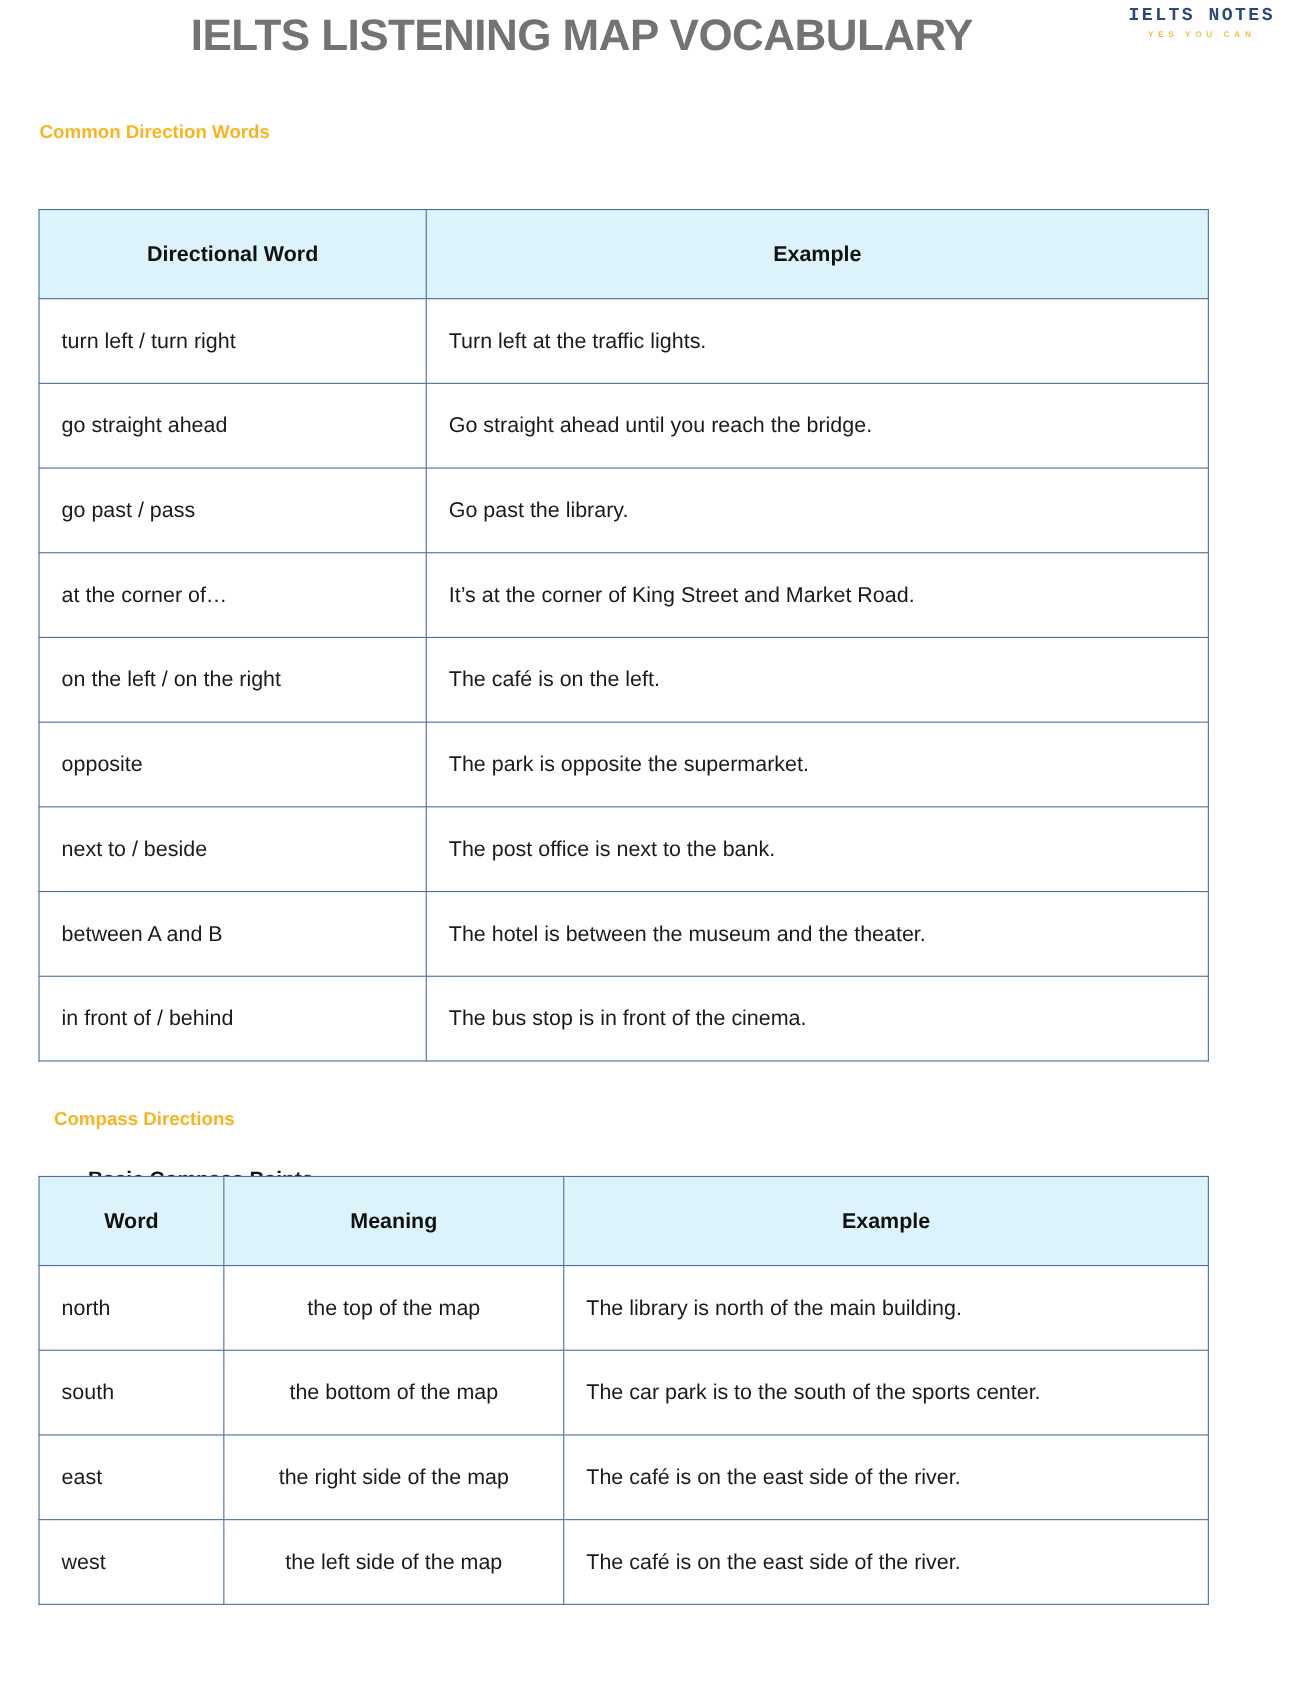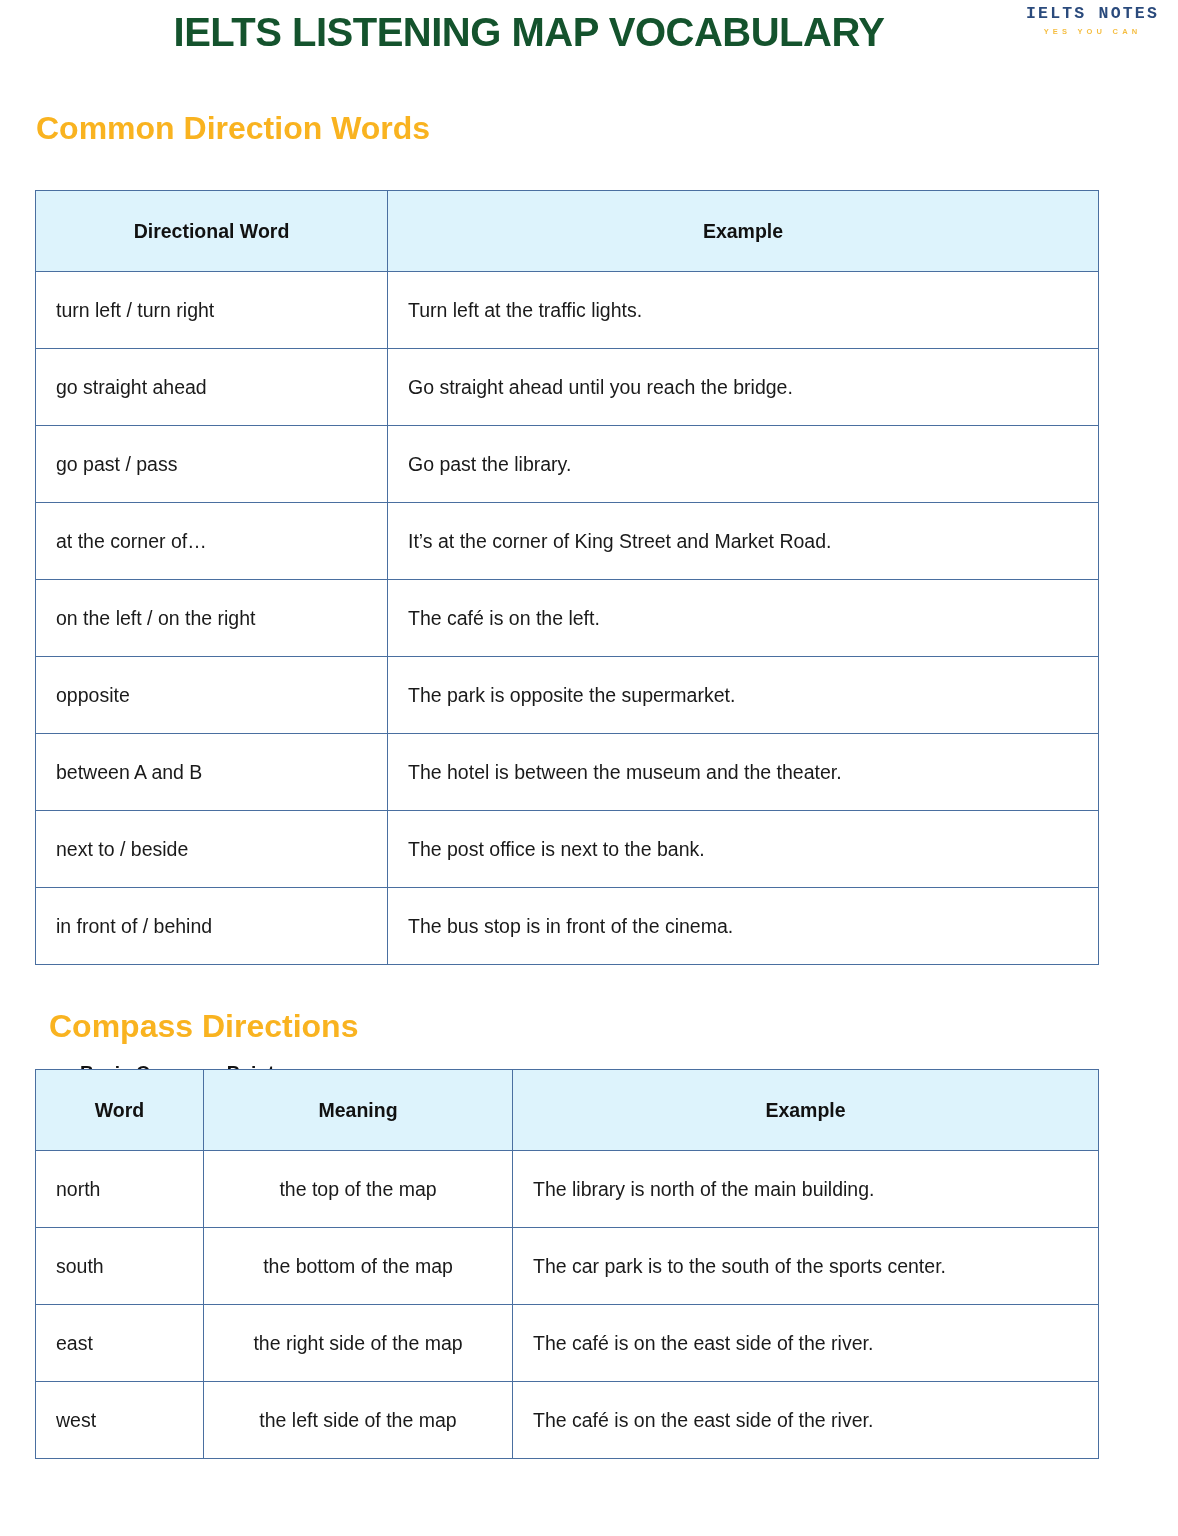--- a/index.html
+++ b/index.html
@@ -24,21 +24,21 @@
   }
   .doc-title {
     position: absolute;
     left: 0;
     right: 0;
     top: 10px;
     text-align: center;
     font-size: 40px;
     font-weight: bold;
     letter-spacing: -0.5px;
-    color: #14532d;
+    color: #737373;
     font-family: "Liberation Sans", sans-serif;
     padding-right: 120px;
   }
   .brand-logo {
     position: absolute;
     right: 8px;
     top: 6px;
     width: 155px;
     text-align: center;
     line-height: 1;
@@ -56,21 +56,21 @@
     margin-top: 5px;
     font-size: 7.5px;
     font-weight: bold;
     letter-spacing: 4.2px;
     color: #f5be42;
     font-family: "Liberation Sans", sans-serif;
   }
 
   
   .section-heading {
-    font-size: 32px;
+    font-size: 17px;
     font-weight: bold;
     color: #F9B320;
     margin: 0 0 0 36px;
   }
   #heading-common { position: absolute; top: 110px; left: 0; }
   #heading-compass { position: absolute; top: 1008px; left: 13px; }
 
   .sub-heading {
     position: absolute;
     top: 1062px;
@@ -163,26 +163,26 @@
     </tr>
     <tr>
       <td class="col-word">on the left / on the right</td>
       <td class="col-example">The café is on the left.</td>
     </tr>
     <tr>
       <td class="col-word">opposite</td>
       <td class="col-example">The park is opposite the supermarket.</td>
     </tr>
     <tr>
+      <td class="col-word">next to / beside</td>
+      <td class="col-example">The post office is next to the bank.</td>
+    </tr>
+    <tr>
       <td class="col-word">between A and B</td>
       <td class="col-example">The hotel is between the museum and the theater.</td>
-    </tr>
-    <tr>
-      <td class="col-word">next to / beside</td>
-      <td class="col-example">The post office is next to the bank.</td>
     </tr>
     <tr>
       <td class="col-word">in front of / behind</td>
       <td class="col-example">The bus stop is in front of the cinema.</td>
     </tr>
   </tbody>
 </table>
 
 <h2 class="section-heading" id="heading-compass">Compass Directions</h2>
 

